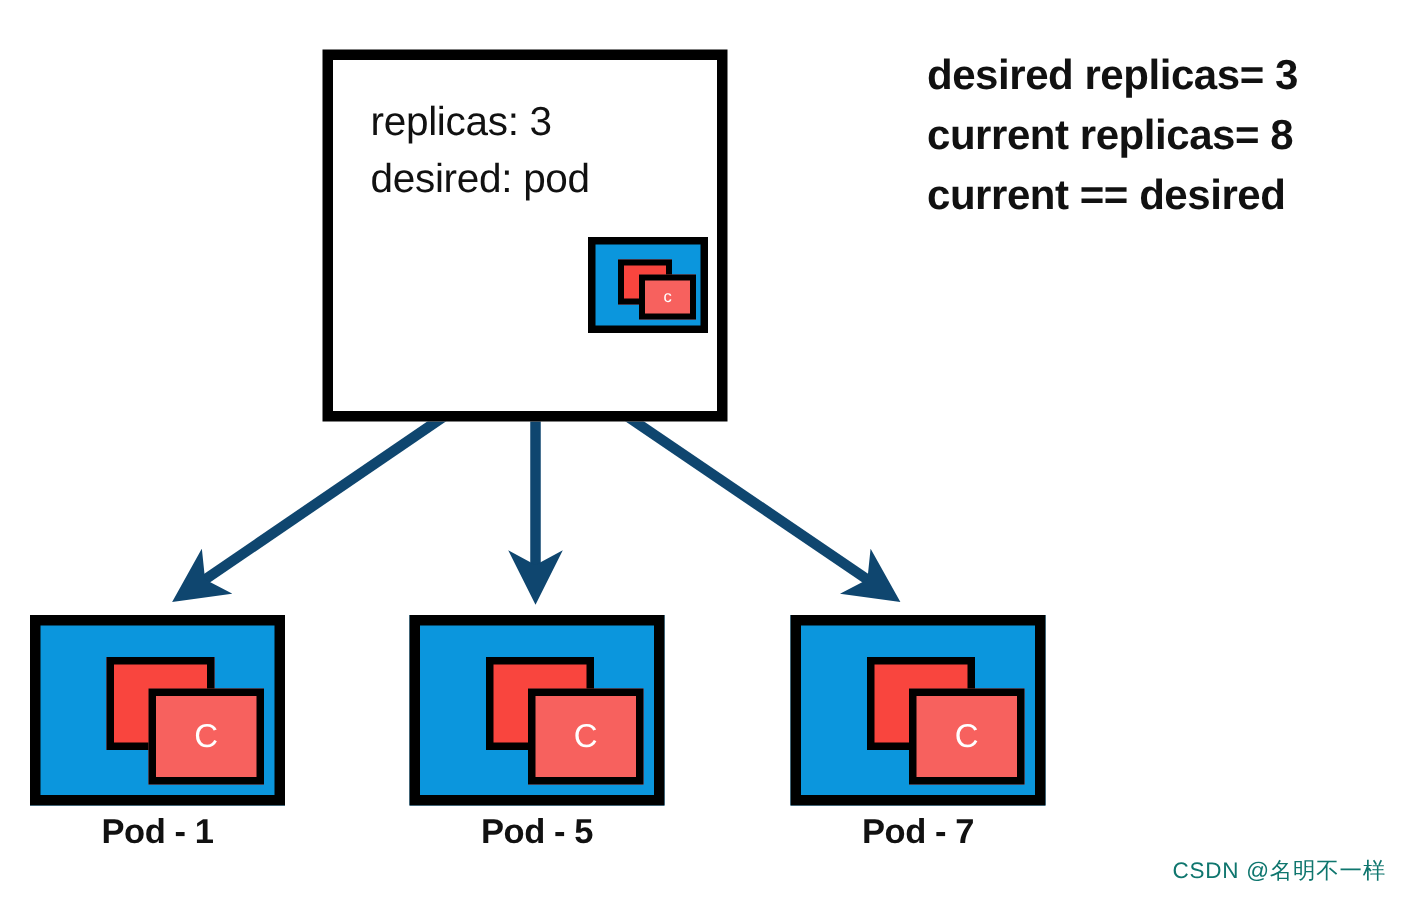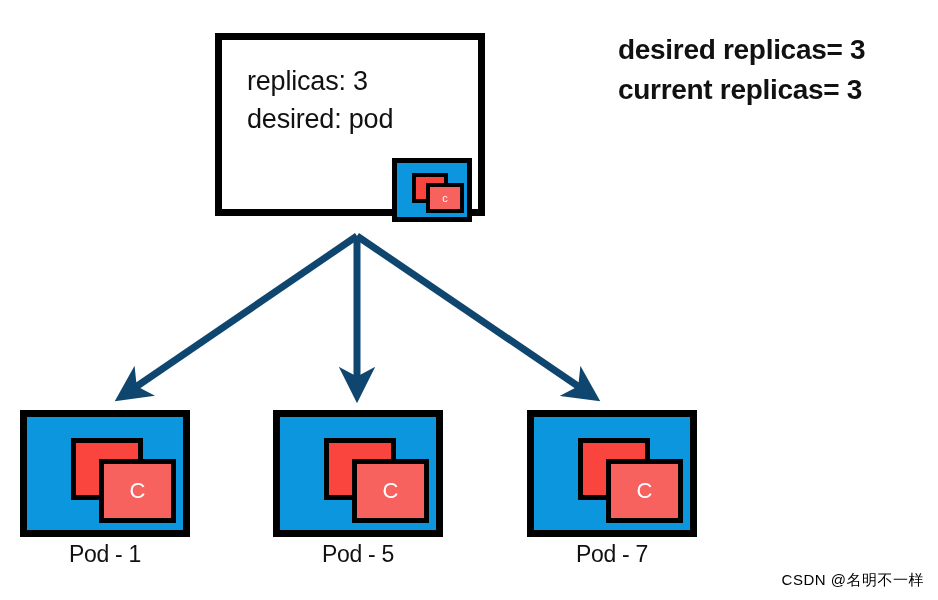--- a/index.html
+++ b/index.html
@@ -17,21 +17,21 @@
     background: #ffffff;
     overflow: hidden;
   }
 
   
   .deployment-box {
     position: absolute;
     left: 215px;
     top: 33px;
     width: 270px;
-    height: 183px;
+    height: 248px;
     box-sizing: border-box;
     background: #ffffff;
     border: 7px solid #000000;
   }
   .spec-text {
     position: absolute;
     left: 25px;
     top: 22px;
     font-size: 27px;
     line-height: 38px;
@@ -122,21 +122,21 @@
   .pod-unit .ctr-front {
     left: 72px;
     top: 42px;
     width: 77px;
     height: 64px;
   }
   .pod-label {
     margin-top: 4px;
     text-align: center;
     font-size: 23px;
-    font-weight: normal;
+    font-weight: bold;
     color: #111111;
     letter-spacing: -0.3px;
   }
 
   
   .status-block {
     position: absolute;
     left: 618px;
     top: 30px;
     font-size: 28px;
@@ -157,21 +157,21 @@
     height: 600px;
     pointer-events: none;
   }
 
   
   .watermark {
     position: absolute;
     right: 14px;
     bottom: 10px;
     font-size: 15px;
-    color: #000000;
+    color: #0f766e;
     letter-spacing: 0.5px;
     white-space: nowrap;
   }
 </style>
 </head>
 <body>
 
 <div id="canvas">
 
   <svg class="arrows" viewBox="0 0 938 600" width="938" height="600">
@@ -192,21 +192,22 @@
     </div>
 
     <div class="pod-glyph small template-pod">
       <div class="ctr-back"></div>
       <div class="ctr-front">c</div>
     </div>
   </div>
 
   <div class="status-block">
     <span class="status-line">desired replicas= 3</span>
-    <span class="status-line">current replicas= 3</span>
+    <span class="status-line">current replicas= 8</span>
+    <span class="status-line">current == desired</span>
   </div>
 
   <div class="pod-unit pod-1">
     <div class="pod-glyph">
       <div class="ctr-back"></div>
       <div class="ctr-front">C</div>
     </div>
     <div class="pod-label">Pod - 1</div>
   </div>
 

